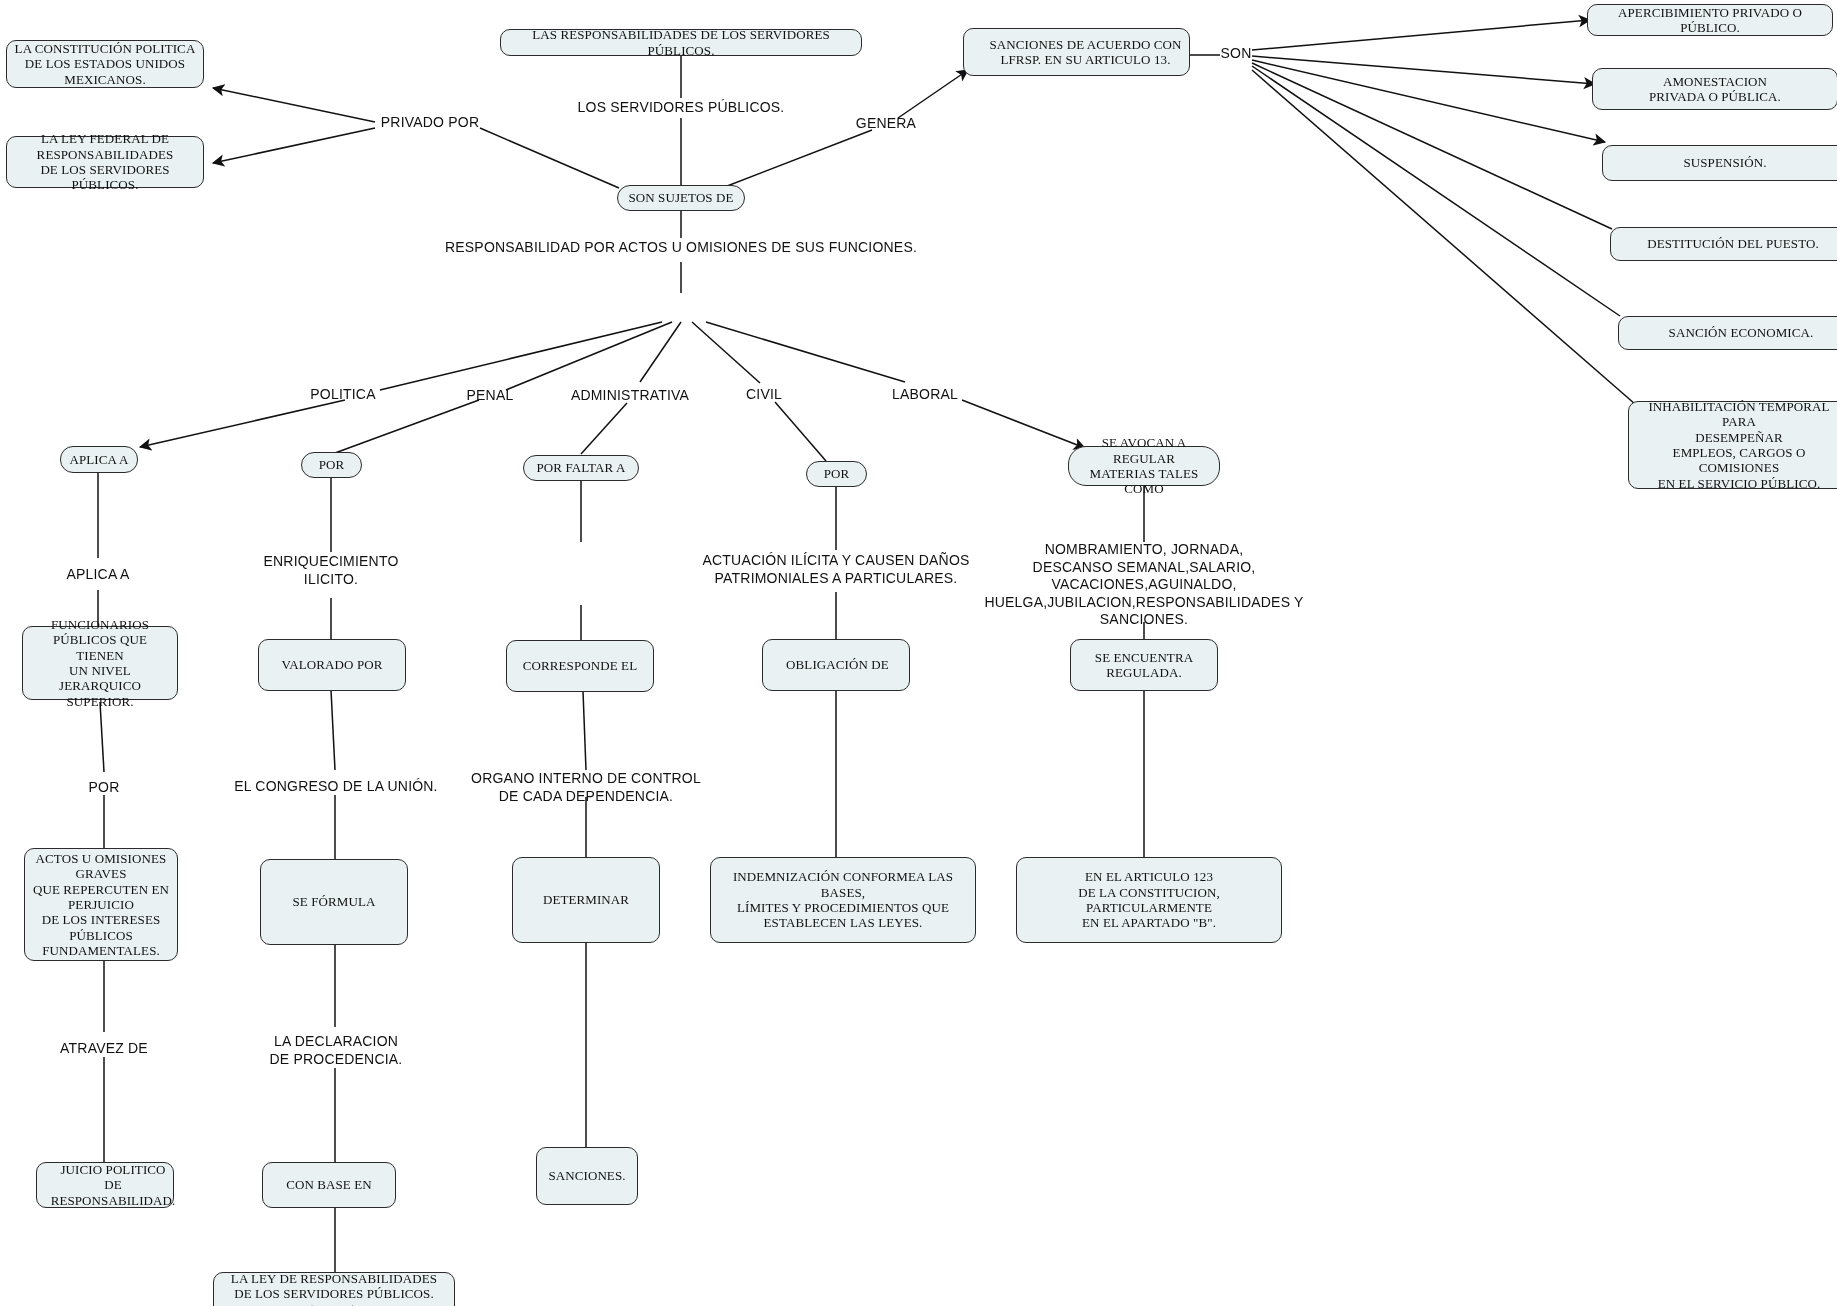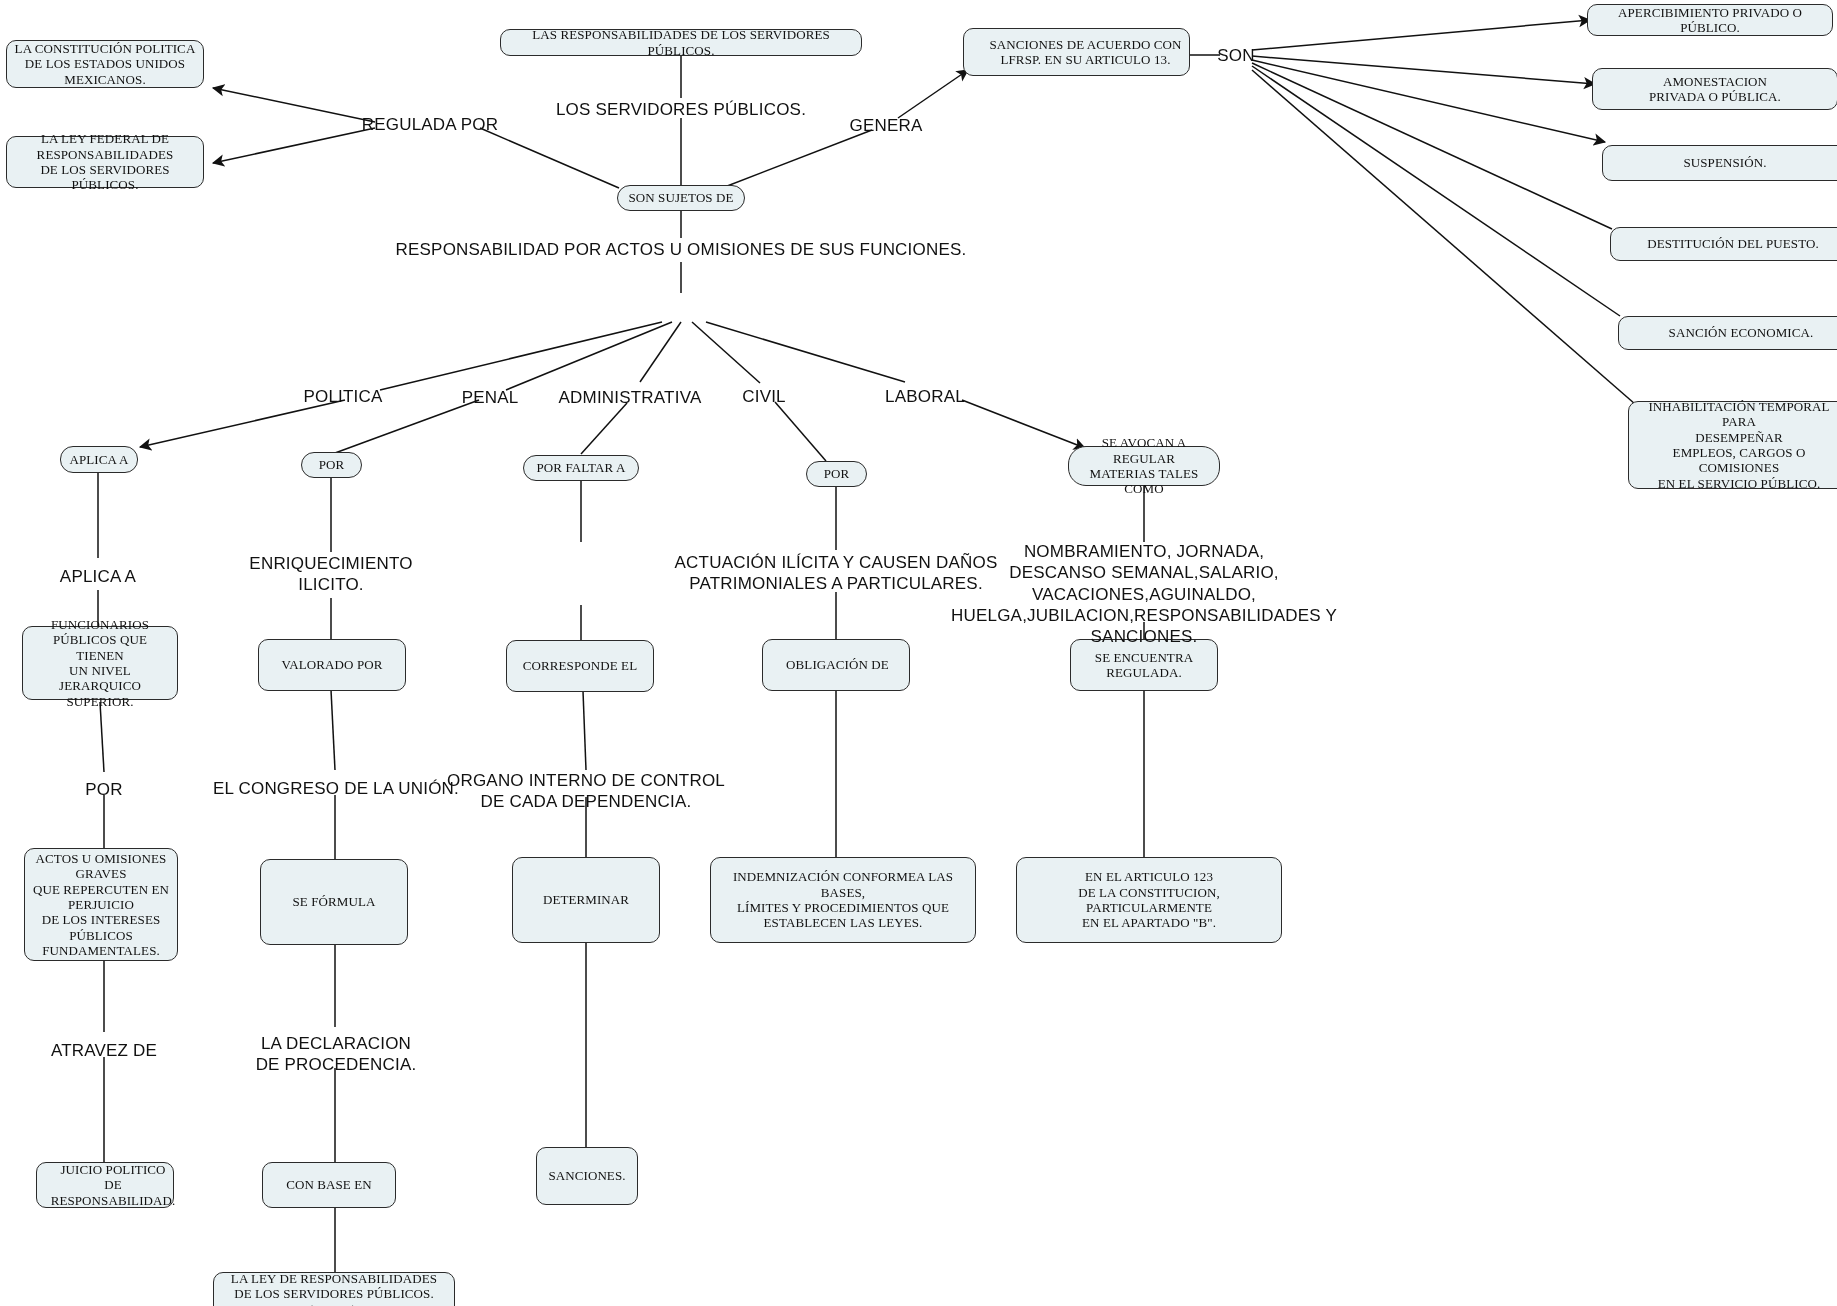--- a/index.html
+++ b/index.html
@@ -38,21 +38,21 @@
     line-height: 1.18;
     color: #111111;
     letter-spacing: 0.1px;
     padding: 2px 6px;
     white-space: pre-line;
   }
   .node.pill { border-radius: 13px; }
   .link-label {
     position: absolute;
     font-family: "Liberation Sans", "DejaVu Sans", sans-serif;
-    font-size: 17px;
+    font-size: 14px;
     color: #111111;
     text-align: center;
     white-space: pre-line;
     line-height: 1.25;
     letter-spacing: 0.2px;
     background: transparent;
   }
   .link-label.center {
     transform: translateX(-50%);
   }
@@ -222,21 +222,21 @@
 
   <div class="node" style="left:262px; top:1162px; width:134px; height:46px;">CON BASE EN</div>
 
   <div class="node" style="left:536px; top:1147px; width:102px; height:58px;">SANCIONES.</div>
 
   <div class="node" style="left:213px; top:1272px; width:242px; height:44px;">LA LEY DE RESPONSABILIDADES
 DE LOS SERVIDORES PÚBLICOS.(LFRSP).</div>
 
   <div class="link-label center" style="left:681px; top:99px;">LOS SERVIDORES PÚBLICOS.</div>
 
-  <div class="link-label center" style="left:430px; top:114px;">REGULADA POR</div>
+  <div class="link-label center" style="left:430px; top:114px;">PRIVADO POR</div>
 
   <div class="link-label center" style="left:886px; top:115px;">GENERA</div>
 
   <div class="link-label center" style="left:1236px; top:45px;">SON</div>
 
   <div class="link-label center" style="left:681px; top:239px;">RESPONSABILIDAD POR ACTOS U OMISIONES DE SUS FUNCIONES.</div>
 
   <div class="link-label center" style="left:343px; top:386px;">POLITICA</div>
 
   <div class="link-label center" style="left:490px; top:387px;">PENAL</div>

